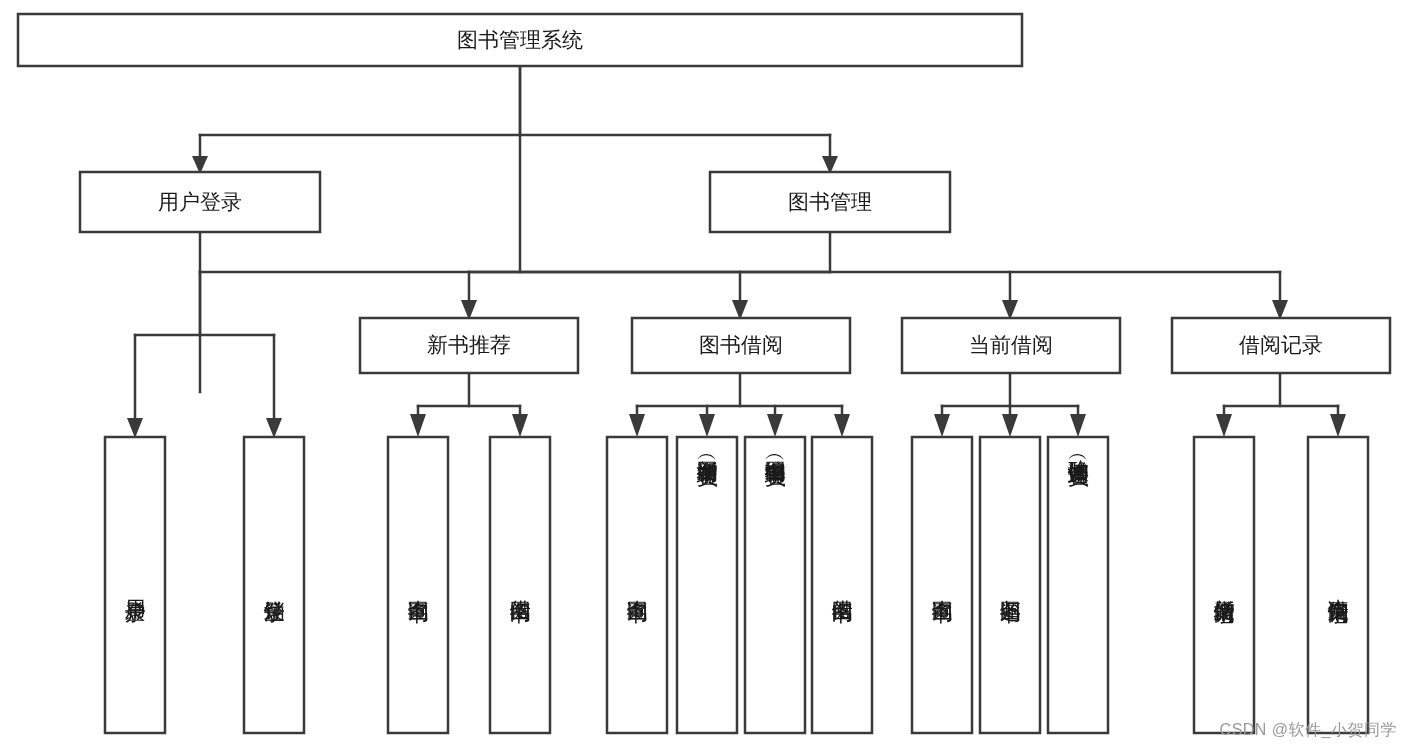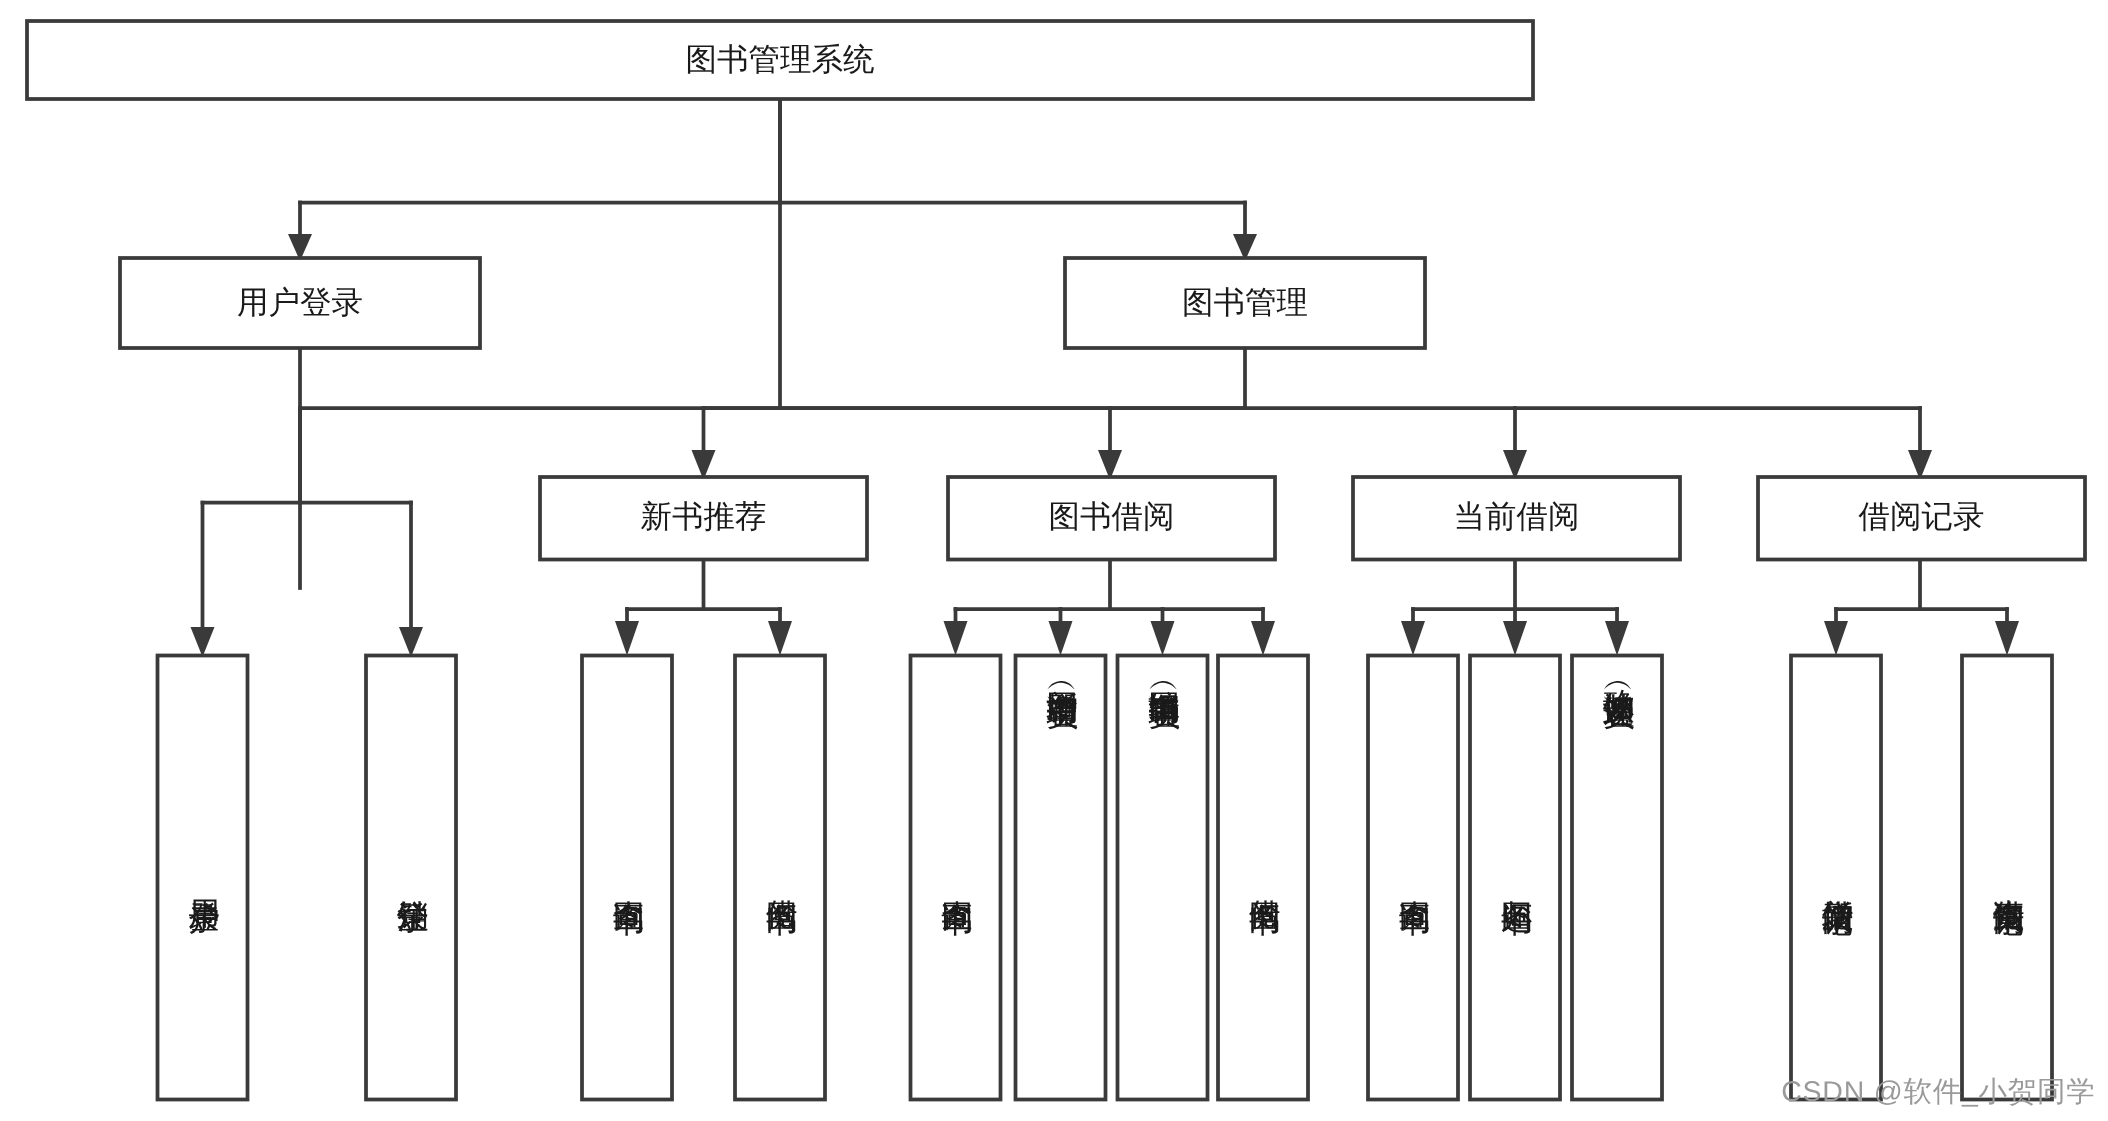--- a/index.html
+++ b/index.html
@@ -66,21 +66,21 @@
     pointer-events: none;
   }
   .vlabel-wrap.top-align {
     align-items: flex-start;
   }
   #watermark {
     position: absolute;
     right: 8px;
     bottom: 6px;
     font-family: "Liberation Sans", "DejaVu Sans", sans-serif;
-    font-size: 19px;
+    font-size: 16px;
     color: #9a9a9a;
     letter-spacing: 0.5px;
     white-space: nowrap;
     user-select: none;
   }
 </style>
 </head>
 <body>
 
 <div id="diagram-root">

